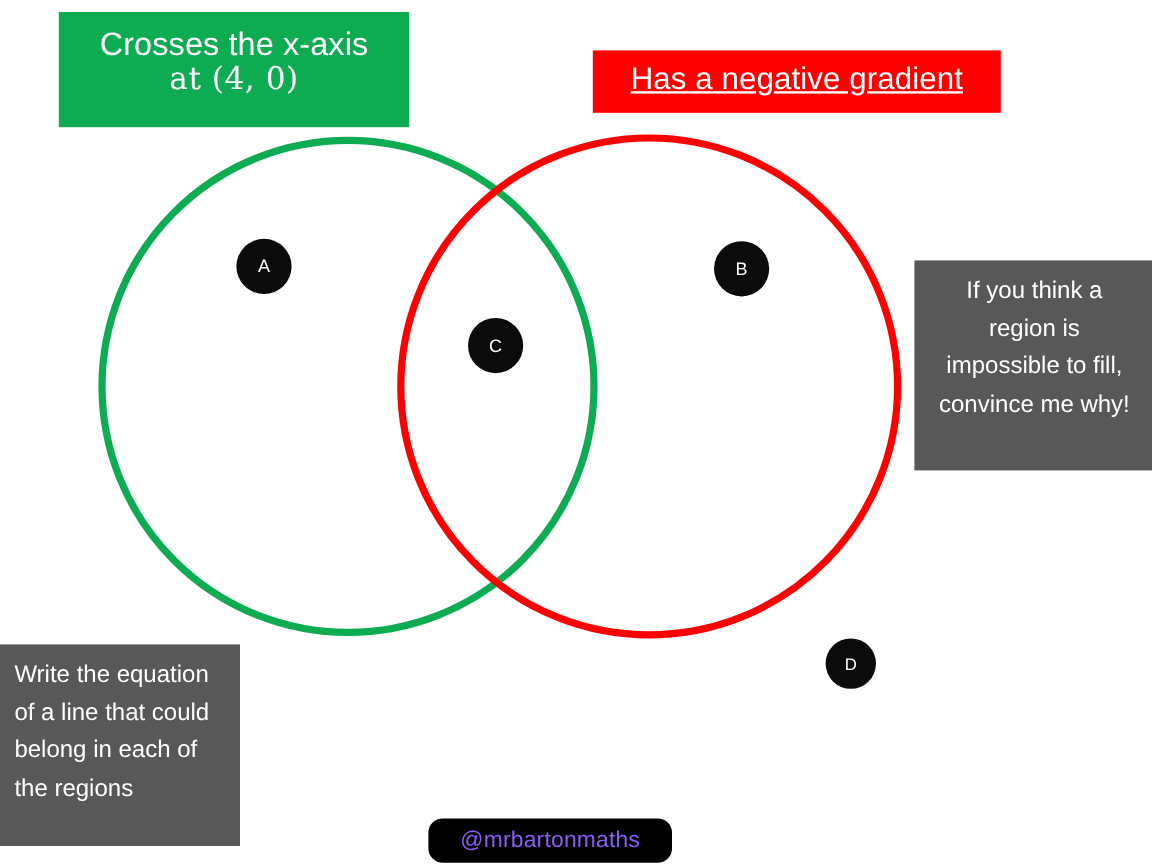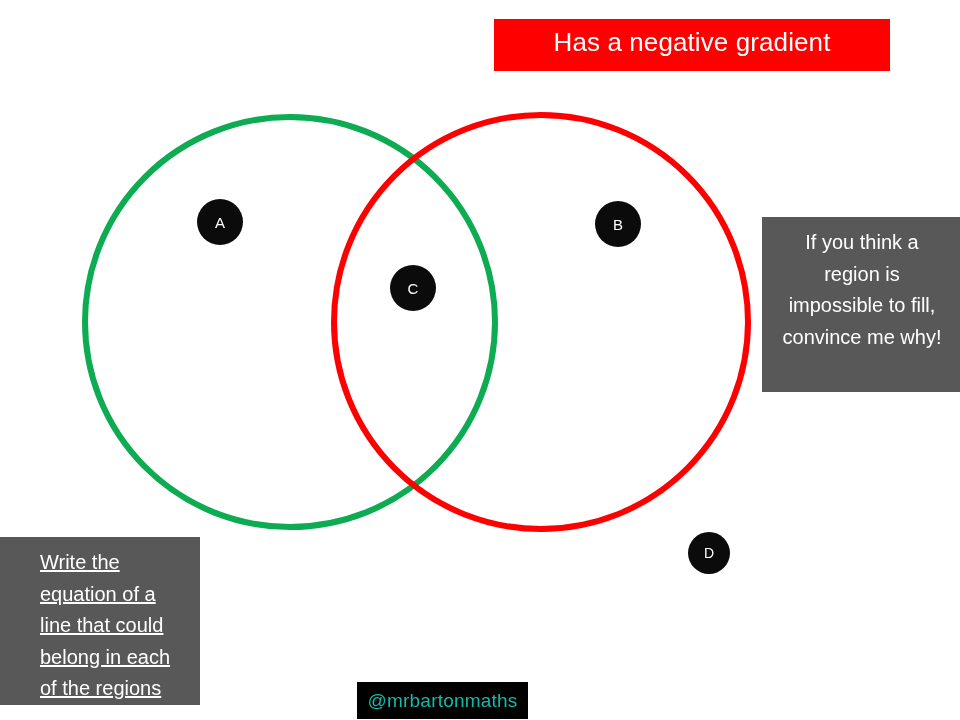--- a/index.html
+++ b/index.html
@@ -46,26 +46,27 @@
     font-size: 27px;
     padding-top: 12px;
   }
   #chip-green .chip-line-2 {
     font-family: "DejaVu Serif", "Liberation Serif", serif;
     font-size: 26px;
     letter-spacing: 0.4px;
   }
   #chip-red {
     left: 494px;
-    top: 19px;
-    width: 396px;
+    top: 42px;
+    width: 340px;
     height: 52px;
     background: #FF0000;
     font-size: 26px;
     padding-top: 9px;
+    text-decoration: underline;
   }
 
   
   .note-box {
     position: absolute;
     box-sizing: border-box;
     background: #585858;
     color: #ffffff;
     font-size: 20px;
     line-height: 1.58;
@@ -75,23 +76,22 @@
     left: 762px;
     top: 217px;
     width: 198px;
     height: 175px;
   }
   #note-bottom-left {
     left: 0px;
     top: 537px;
     width: 200px;
     height: 168px;
-    padding-left: 40px;
+    padding-left: 12px;
     padding-right: 8px;
-    text-decoration: underline;
   }
 
   
   .region-marker {
     position: absolute;
     box-sizing: border-box;
     border-radius: 50%;
     background: #0B0B0B;
     color: #ffffff;
     display: flex;
@@ -104,41 +104,46 @@
   #marker-a { left: 197px; top: 199px; width: 46px; height: 46px; }
   #marker-b { left: 595px; top: 201px; width: 46px; height: 46px; }
   #marker-c { left: 390px; top: 265px; width: 46px; height: 46px; }
   #marker-d { left: 688px; top: 532px; width: 42px; height: 42px; font-size: 14px; }
 
   
   #watermark {
     position: absolute;
     left: 357px;
     top: 682px;
-    width: 171px;
+    width: 203px;
     height: 37px;
     background: #000000;
-    color: #14b8a6;
+    color: #8b5cf6;
     font-size: 19px;
     display: flex;
     align-items: center;
     justify-content: center;
     letter-spacing: 0.2px;
+    border-radius: 12px;
   }
 </style>
 </head>
 <body>
 
 <div id="stage" style="background: rgb(255, 255, 255);">
 
   <svg id="venn-layer" viewBox="0 0 960 720" width="960" height="720" xmlns="http://www.w3.org/2000/svg">
     <circle id="venn-circle-green" cx="290" cy="322" r="205" fill="none" stroke="#0DAB52" stroke-width="6"></circle>
     <circle id="venn-circle-red" cx="541" cy="322" r="207" fill="none" stroke="#FF0000" stroke-width="6"></circle>
   </svg>
 
+  <div class="criterion-chip" id="chip-green" style="background: rgb(13, 171, 82);">
+    <div class="chip-line-1">Crosses the x-axis</div>
+    <div class="chip-line-2">at (4, 0)</div>
+  </div>
 
   <div class="criterion-chip" id="chip-red" style="background: rgb(255, 0, 0);">
     <div>Has a negative gradient</div>
   </div>
 
   <div class="note-box" id="note-right" style="background: rgb(88, 88, 88); text-align: center;">If you think a region is impossible to fill, convince me why!</div>
 
   <div class="note-box" id="note-bottom-left" style="background: rgb(88, 88, 88);">Write the equation of a line that could belong in each of the regions</div>
 
   <div class="region-marker" id="marker-a" style="left: 197px; top: 199px; width: 46px; height: 46px;">A</div>

